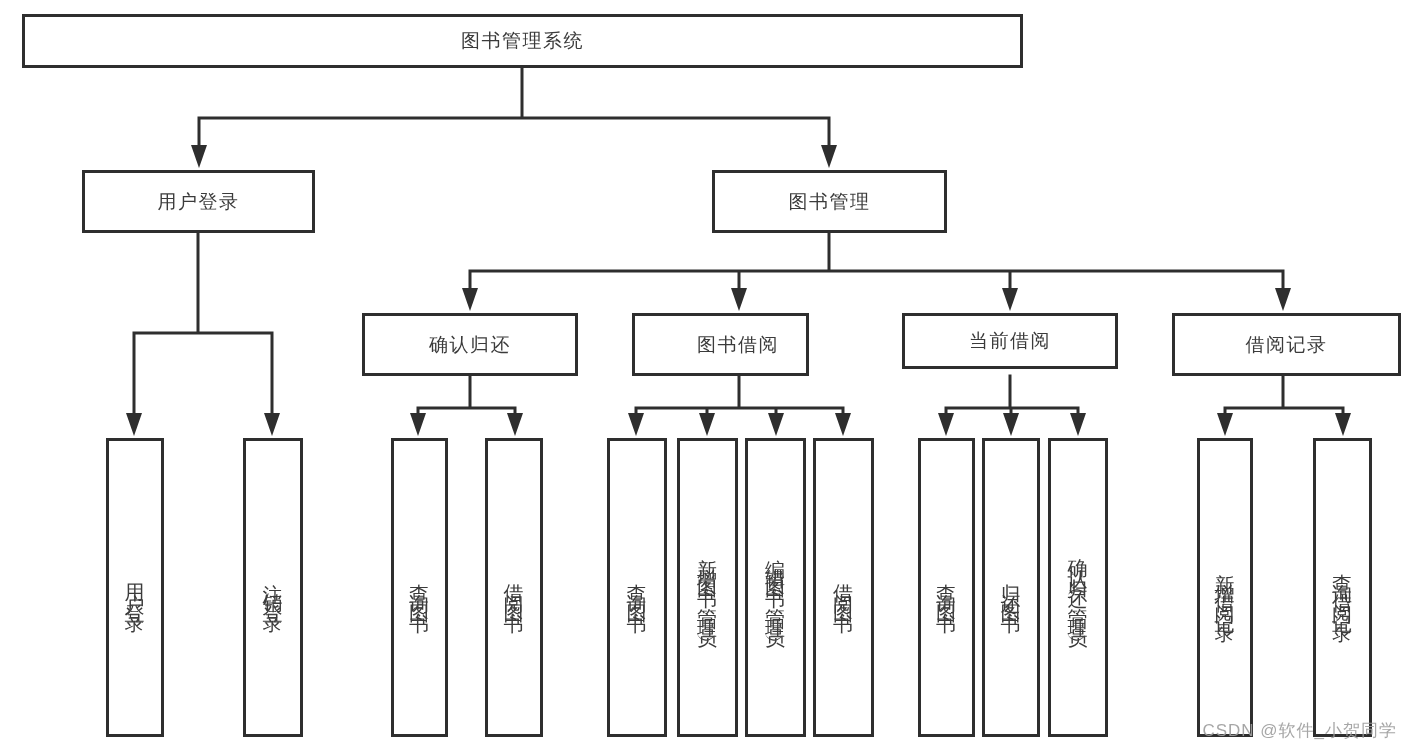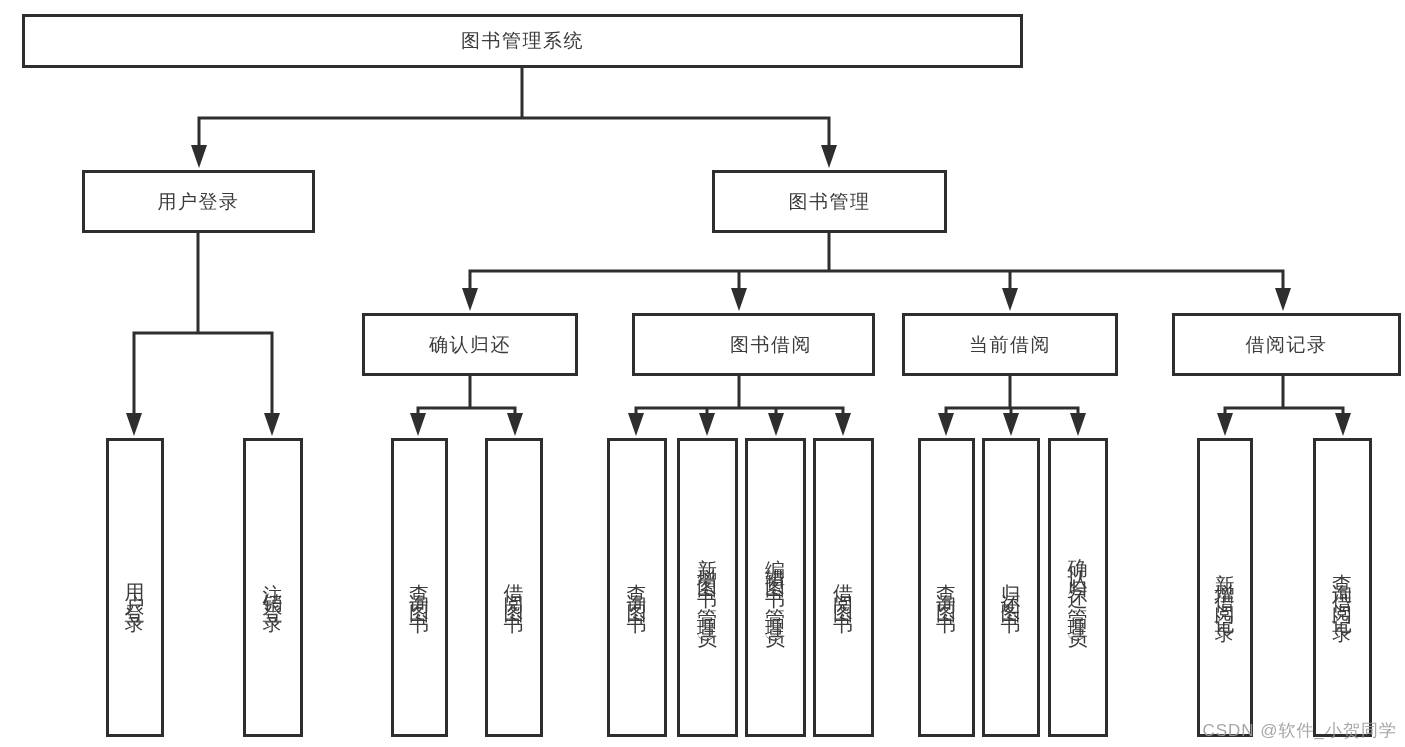--- a/index.html
+++ b/index.html
@@ -108,24 +108,24 @@
   <div class="box h" style="left:82px; top:170px; width:233px; height:63px;">
     <span>用户登录</span>
   </div>
   <div class="box h" style="left:712px; top:170px; width:235px; height:63px;">
     <span>图书管理</span>
   </div>
 
   <div class="box h" style="left:362px; top:313px; width:216px; height:63px;">
     <span>确认归还</span>
   </div>
-  <div class="box h" style="left:632px; top:313px; width:243px; height:63px;padding-left:35px;">
+  <div class="box h" style="left:632px; top:313px; width:177px; height:63px;padding-left:35px;">
     <span>图书借阅</span>
   </div>
-  <div class="box h" style="left:902px; top:313px; width:216px; height:63px;">
+  <div class="box h" style="left:902px; top:313px; width:216px; height:56px;">
     <span>当前借阅</span>
   </div>
   <div class="box h" style="left:1172px; top:313px; width:229px; height:63px;">
     <span>借阅记录</span>
   </div>
 
   <div class="box v" style="left:106px; top:438px; width:58px; height:299px;">
     <span>用户登录</span>
   </div>
   <div class="box v" style="left:243px; top:438px; width:60px; height:299px;">

